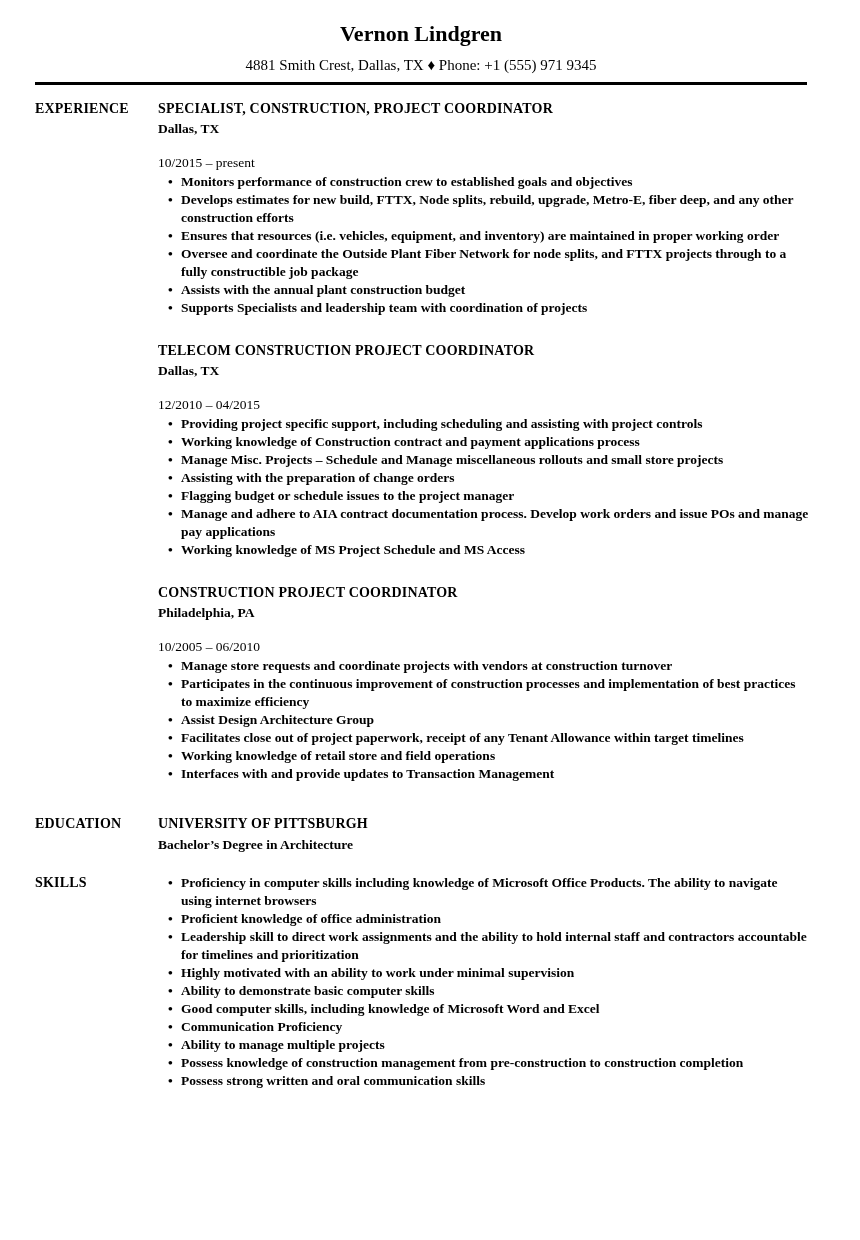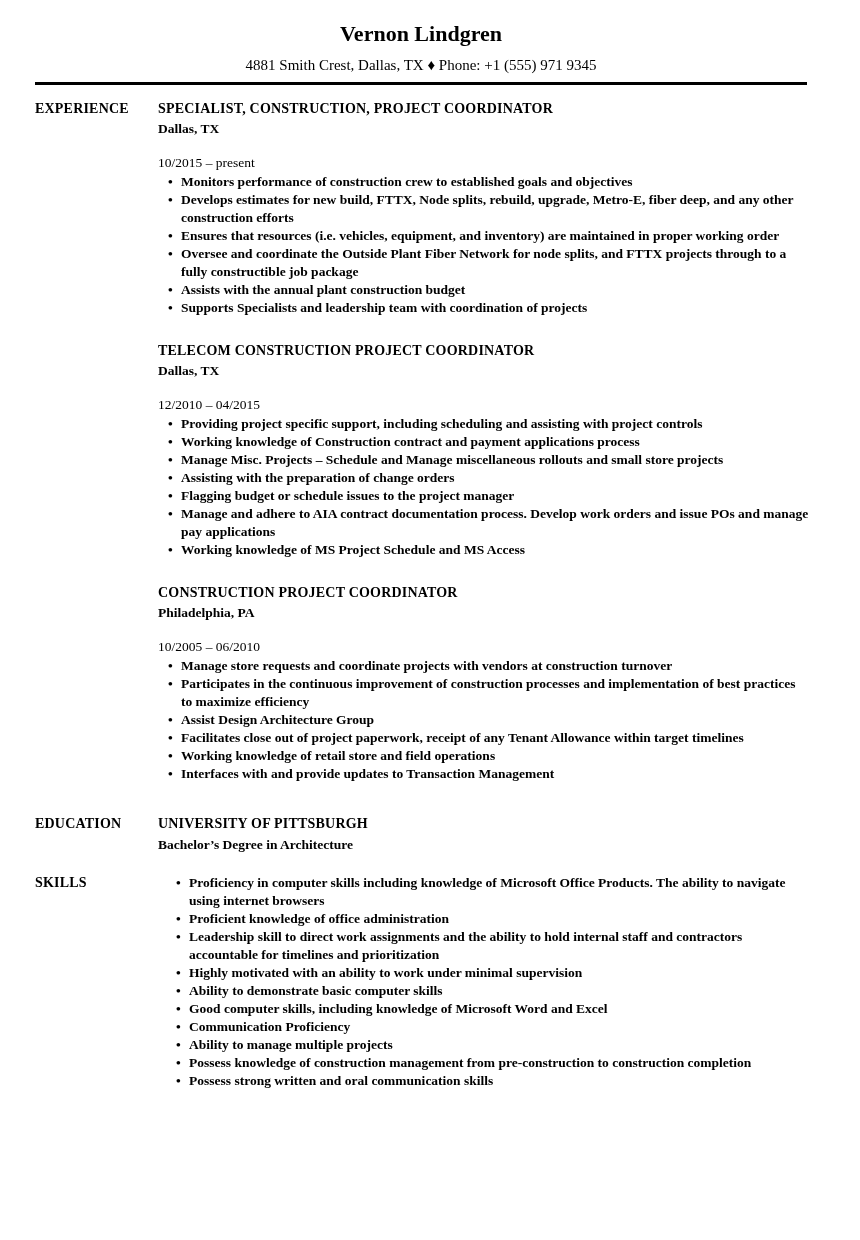--- a/index.html
+++ b/index.html
@@ -32,21 +32,21 @@
   .rule {
     width: 772px;
     border: none;
     border-top: 3px solid #000000;
     margin-top: 9px;
   }
   
   .section { display: flex; }
   .section-experience { margin-top: 15px; }
   .section-education { margin-top: 32px; }
-  .section-skills { margin-top: 21px; gap: 8px; }
+  .section-skills { margin-top: 21px; }
   .section-label {
     width: 123px;
     flex-shrink: 0;
     font-weight: bold;
     font-size: 14px;
     letter-spacing: 0.2px;
   }
   .section-content { flex: 1; max-width: 652px; }
   
   .job + .job { margin-top: 25px; }

